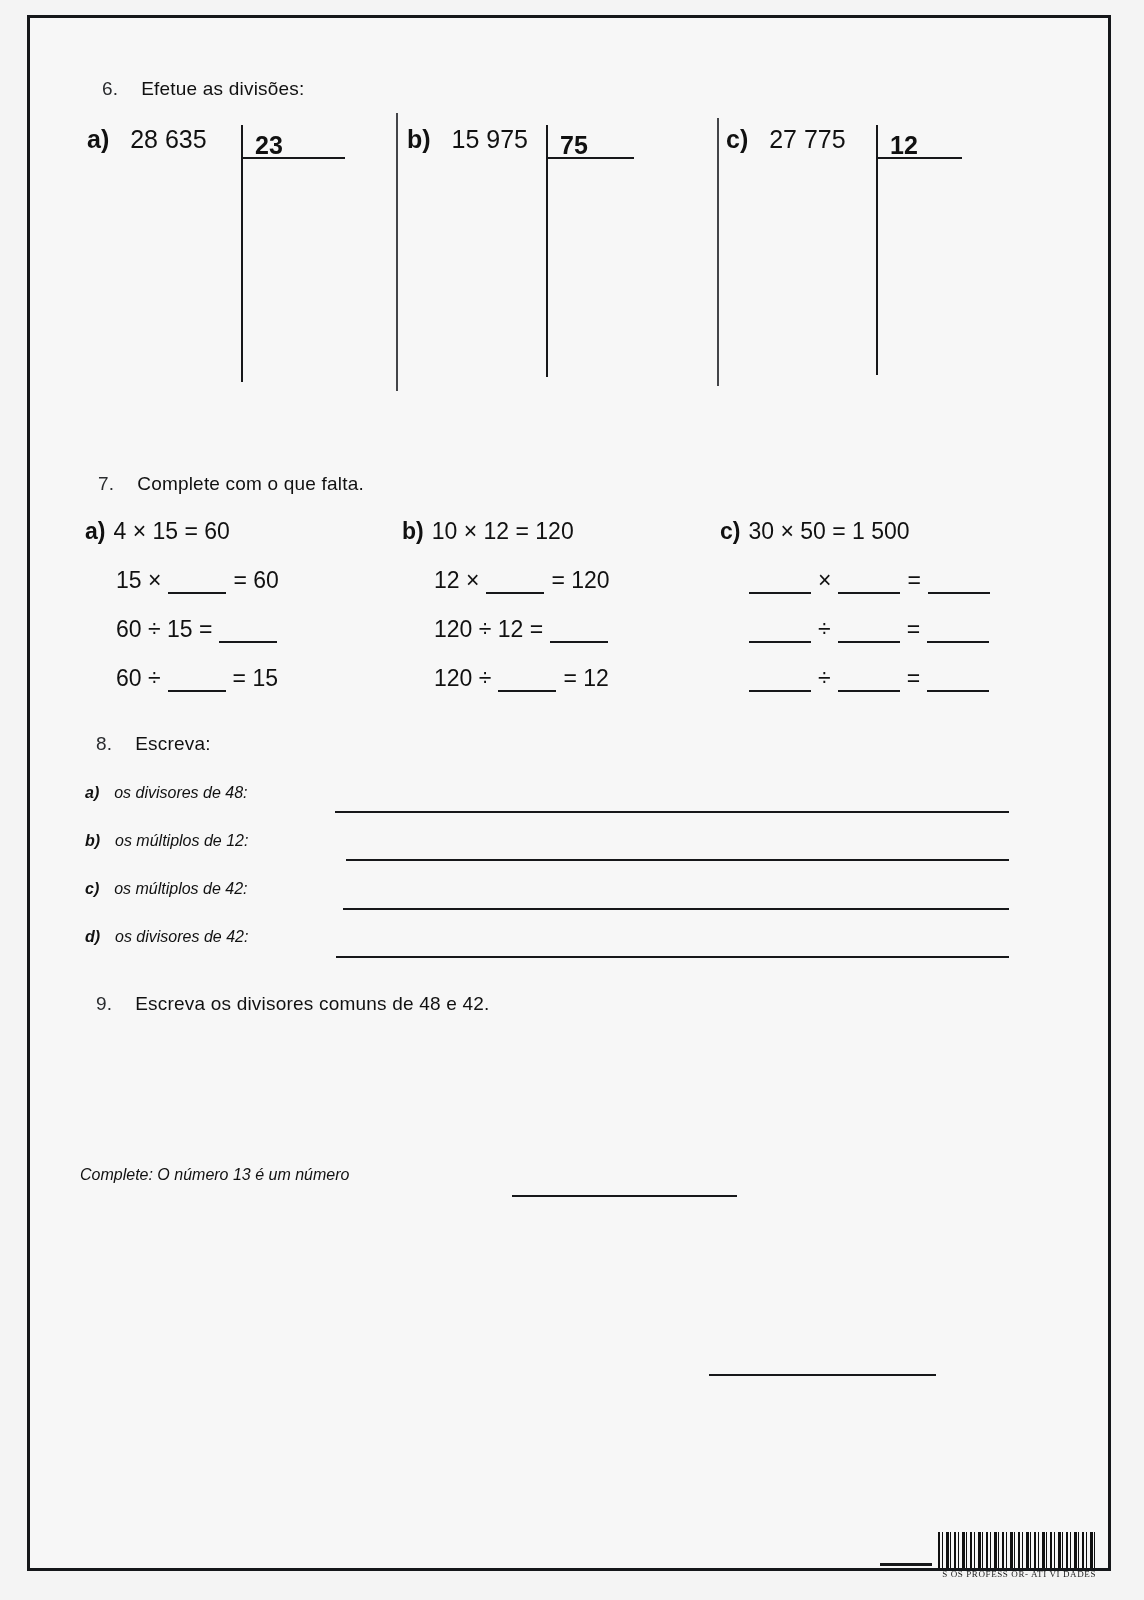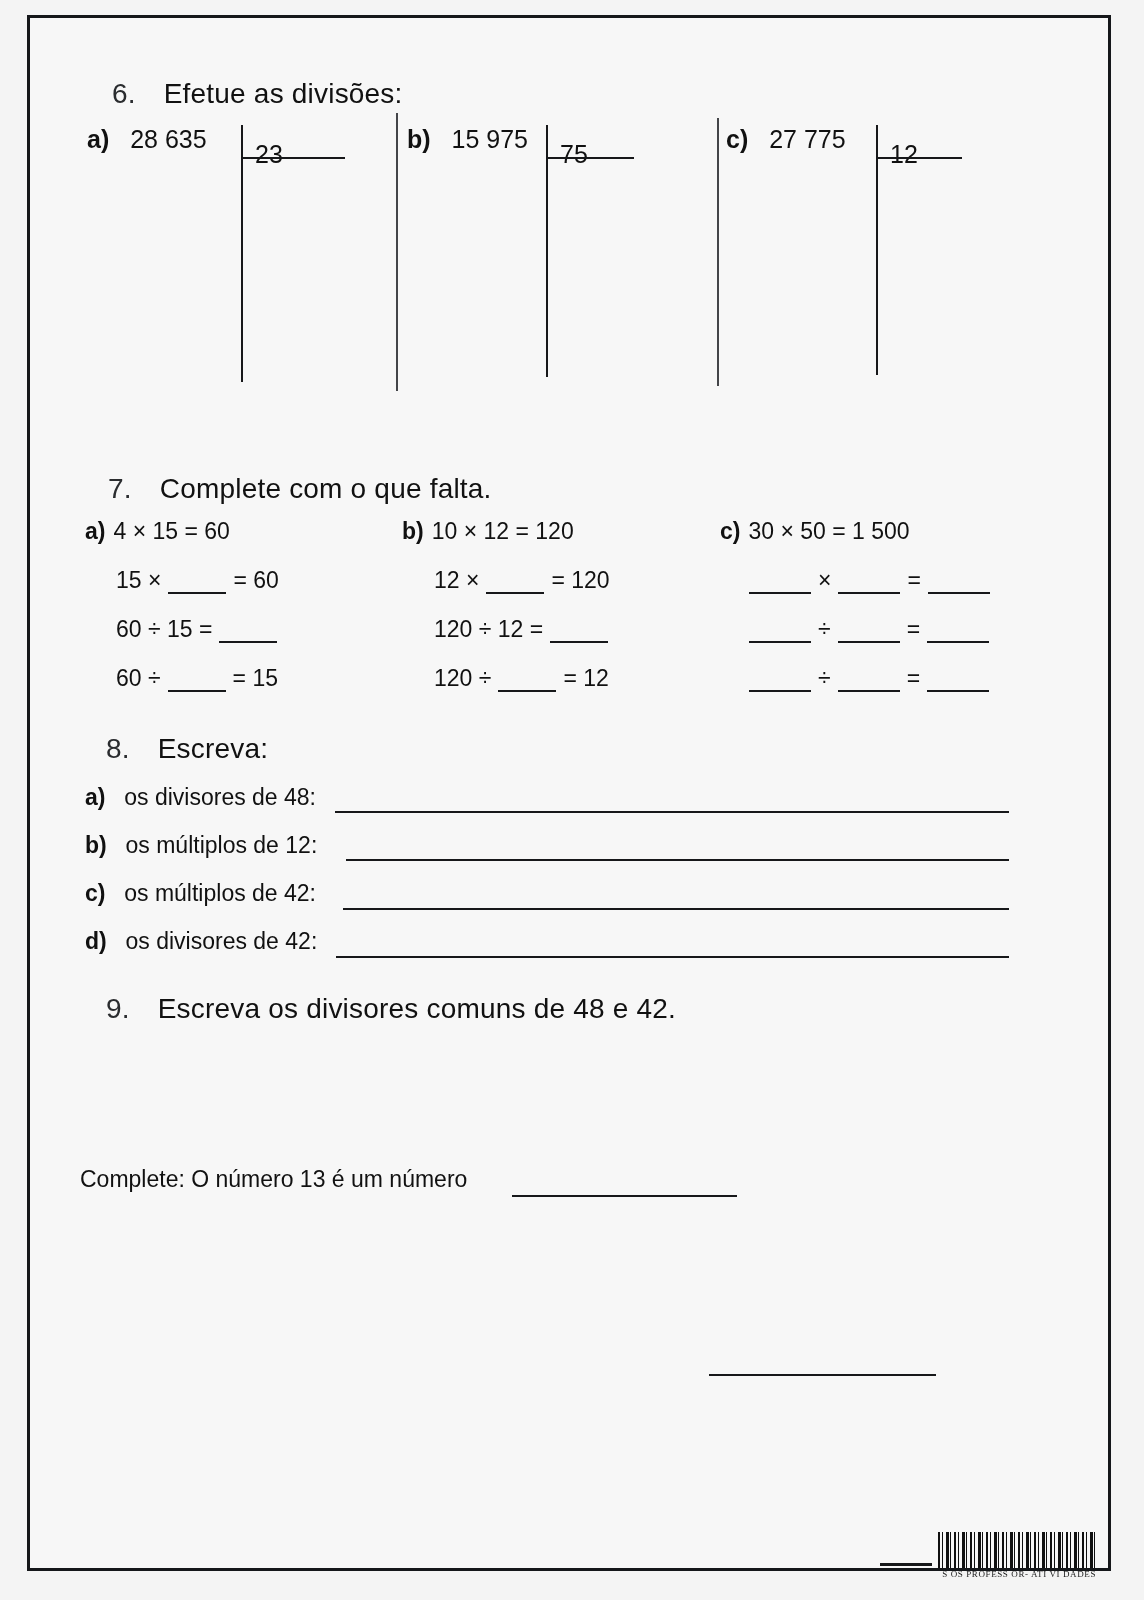--- a/index.html
+++ b/index.html
@@ -29,36 +29,36 @@
   }
   #page-inner {
     position: absolute;
     left: 0; top: 0;
     width: 100%; height: 100%;
   }
 
   
   .q-head {
     position: absolute;
-    font-size: 28px;
+    font-size: 19px;
     letter-spacing: .2px;
     white-space: nowrap;
-    margin-left: 10px;
   }
   .q-num {
     font-weight: 400;
     color: #2a2c2f;
   }
   .item-letter {
     font-weight: bold;
   }
   .body-text {
     position: absolute;
-    font-size: 23px;
-    white-space: nowrap;
+    font-size: 16px;
+    white-space: nowrap;
+    font-style: italic;
   }
 
   
   #q6-row {
     position: absolute;
     left: 0; top: 0;
     width: 100%;
   }
   .division {
     position: absolute;
@@ -66,22 +66,23 @@
     white-space: nowrap;
   }
   .division .dividend {
     position: absolute;
     left: 0;
     top: 0;
     white-space: nowrap;
   }
   .division .divisor {
     position: absolute;
-    top: 15px;
-    white-space: nowrap;
+    top: 6px;
+    white-space: nowrap;
+    font-weight: bold;
   }
   .division .vbar {
     position: absolute;
     width: 2px;
     background: #17181a;
   }
   .division .hbar {
     position: absolute;
     height: 2px;
     background: #17181a;

